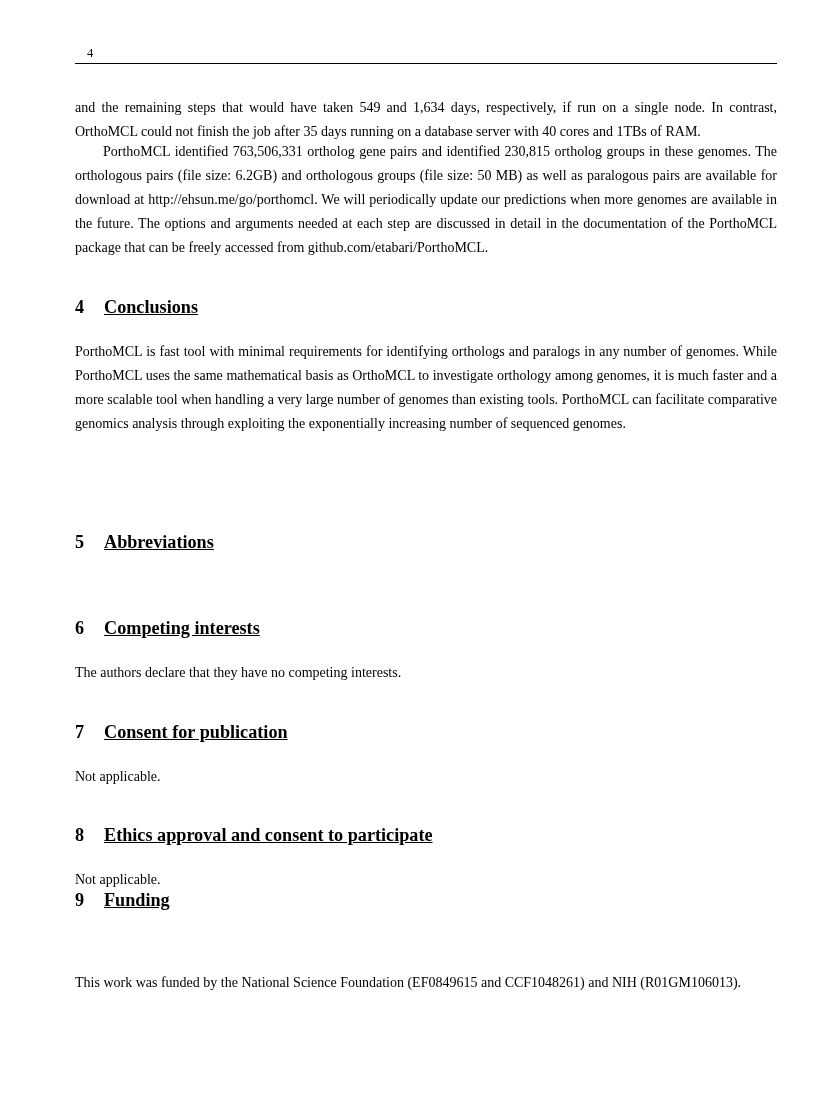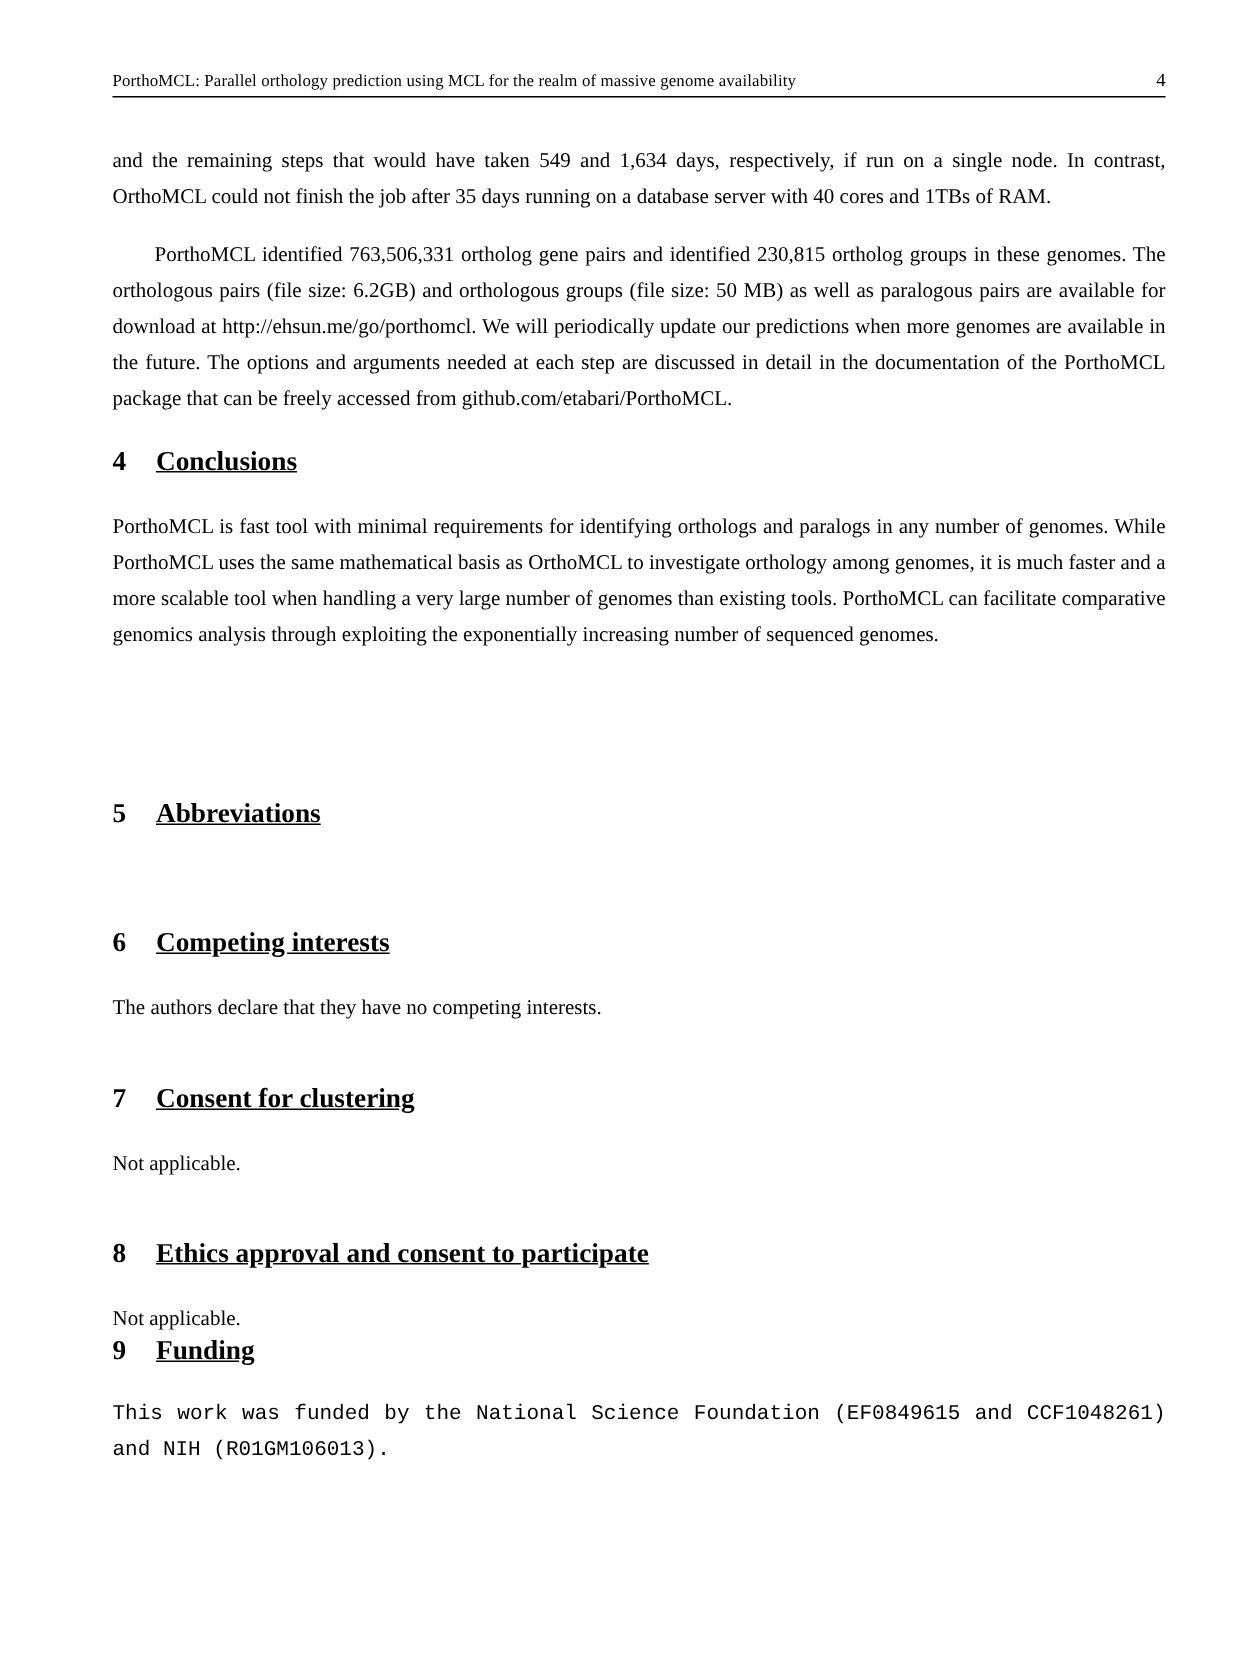--- a/index.html
+++ b/index.html
@@ -93,29 +93,28 @@
     font-size: 10.6px;
     line-height: 13px;
   }
 </style>
 </head>
 <body>
 
 <div class="page">
 
   <div class="runhead">
-    <span class="runhead-title">PorthoMCL: Parallel orthology prediction using MCL for the realm of massive genome availability</span>
     <span class="runhead-page">4</span>
   </div>
 
   <div class="body-block" style="top:96px;">
     <p class="para">and the remaining steps that would have taken 549 and 1,634 days, respectively, if run on a single node. In contrast, OrthoMCL could not finish the job after 35 days running on a database server with 40 cores and 1TBs of RAM.</p>
   </div>
 
-  <div class="body-block" style="top:159px;">
+  <div class="body-block" style="top:140px;">
     <p class="para indent">PorthoMCL identified 763,506,331 ortholog gene pairs and identified 230,815 ortholog groups in these genomes. The orthologous pairs (file size: 6.2GB) and orthologous groups (file size: 50 MB) as well as paralogous pairs are available for download at http://ehsun.me/go/porthomcl. We will periodically update our predictions when more genomes are available in the future. The options and arguments needed at each step are discussed in detail in the documentation of the PorthoMCL package that can be freely accessed from github.com/etabari/PorthoMCL.</p>
   </div>
 
   <div class="section-head" style="top:296px;">
     <span class="num">4</span><span>Conclusions</span>
   </div>
   <div class="body-block" style="top:340px;">
     <p class="para">PorthoMCL is fast tool with minimal requirements for identifying orthologs and paralogs in any number of genomes. While PorthoMCL uses the same mathematical basis as OrthoMCL to investigate orthology among genomes, it is much faster and a more scalable tool when handling a very large number of genomes than existing tools. PorthoMCL can facilitate comparative genomics analysis through exploiting the exponentially increasing number of sequenced genomes.</p>
   </div>
 
@@ -124,34 +123,34 @@
   </div>
 
   <div class="section-head" style="top:617px;">
     <span class="num">6</span><span>Competing interests</span>
   </div>
   <div class="body-block" style="top:661px;">
     <p class="para">The authors declare that they have no competing interests.</p>
   </div>
 
   <div class="section-head" style="top:721px;">
-    <span class="num">7</span><span>Consent for clustering</span>
+    <span class="num">7</span><span>Consent for publication</span>
   </div>
   <div class="body-block" style="top:765px;">
     <p class="para">Not applicable.</p>
   </div>
 
   <div class="section-head" style="top:824px;">
     <span class="num">8</span><span>Ethics approval and consent to participate</span>
   </div>
   <div class="body-block" style="top:868px;">
     <p class="para">Not applicable.</p>
   </div>
 
   <div class="section-head" style="top:889px;">
     <span class="num">9</span><span>Funding</span>
   </div>
-  <div class="body-block" style="top:931px;font-family:Liberation Mono, monospace;">
+  <div class="body-block" style="top:971px;">
     <p class="para">This work was funded by the National Science Foundation (EF0849615 and CCF1048261) and NIH (R01GM106013).</p>
   </div>
 
 
 </div>
 
 </body></html>

